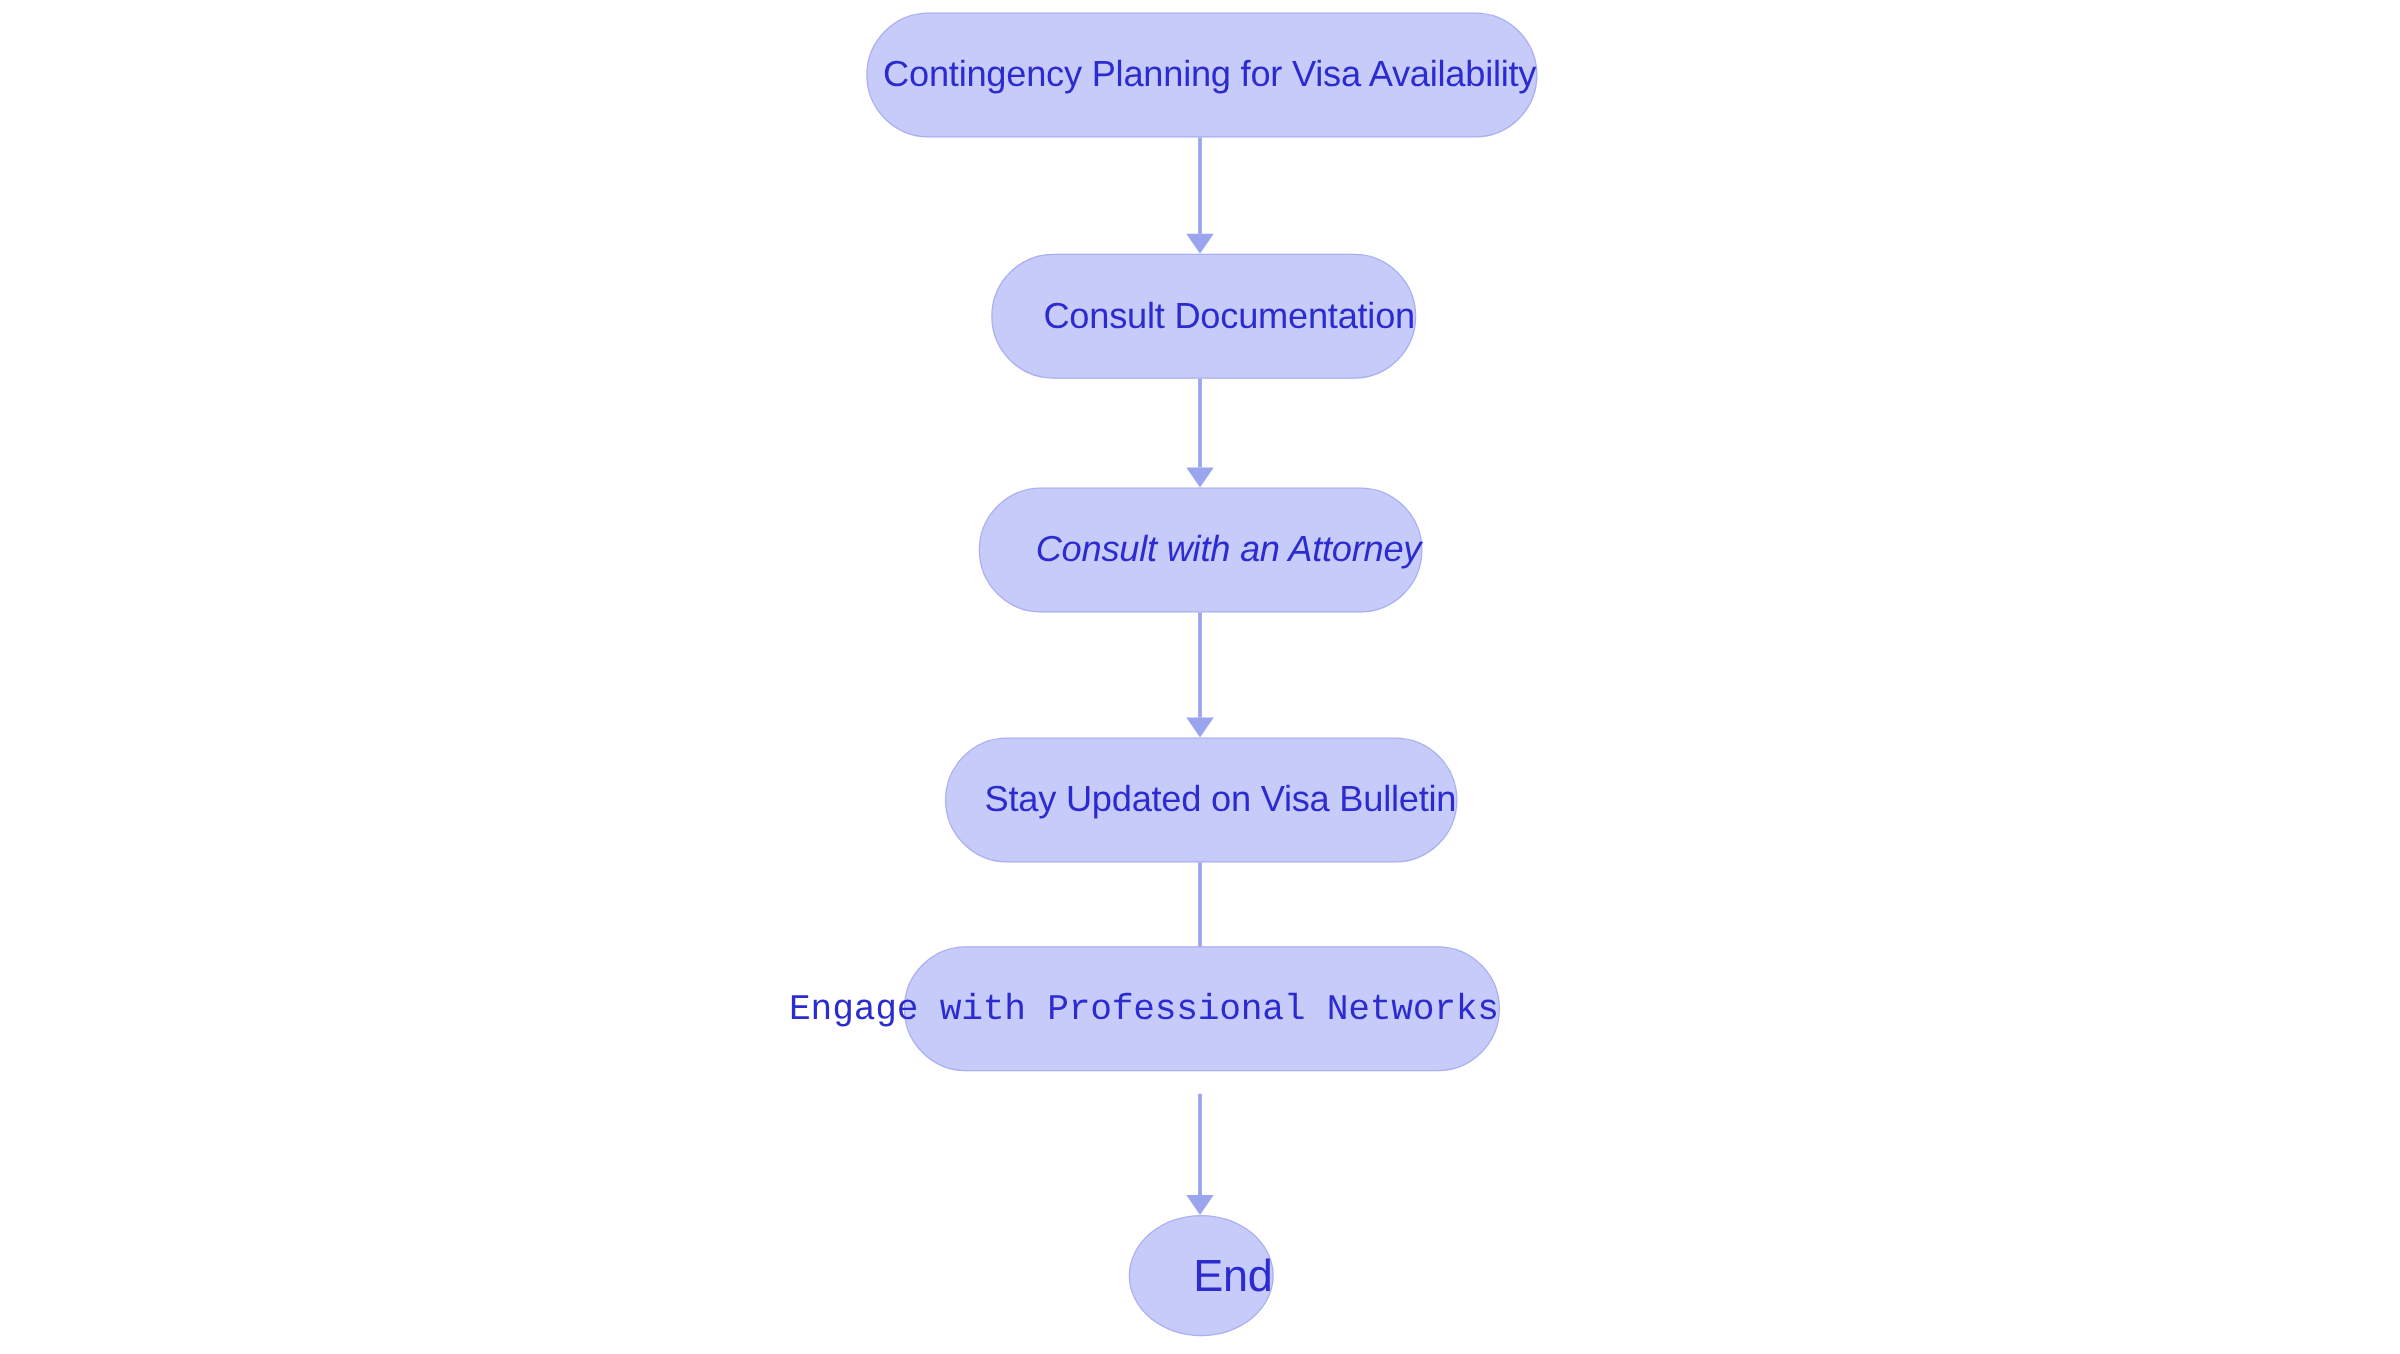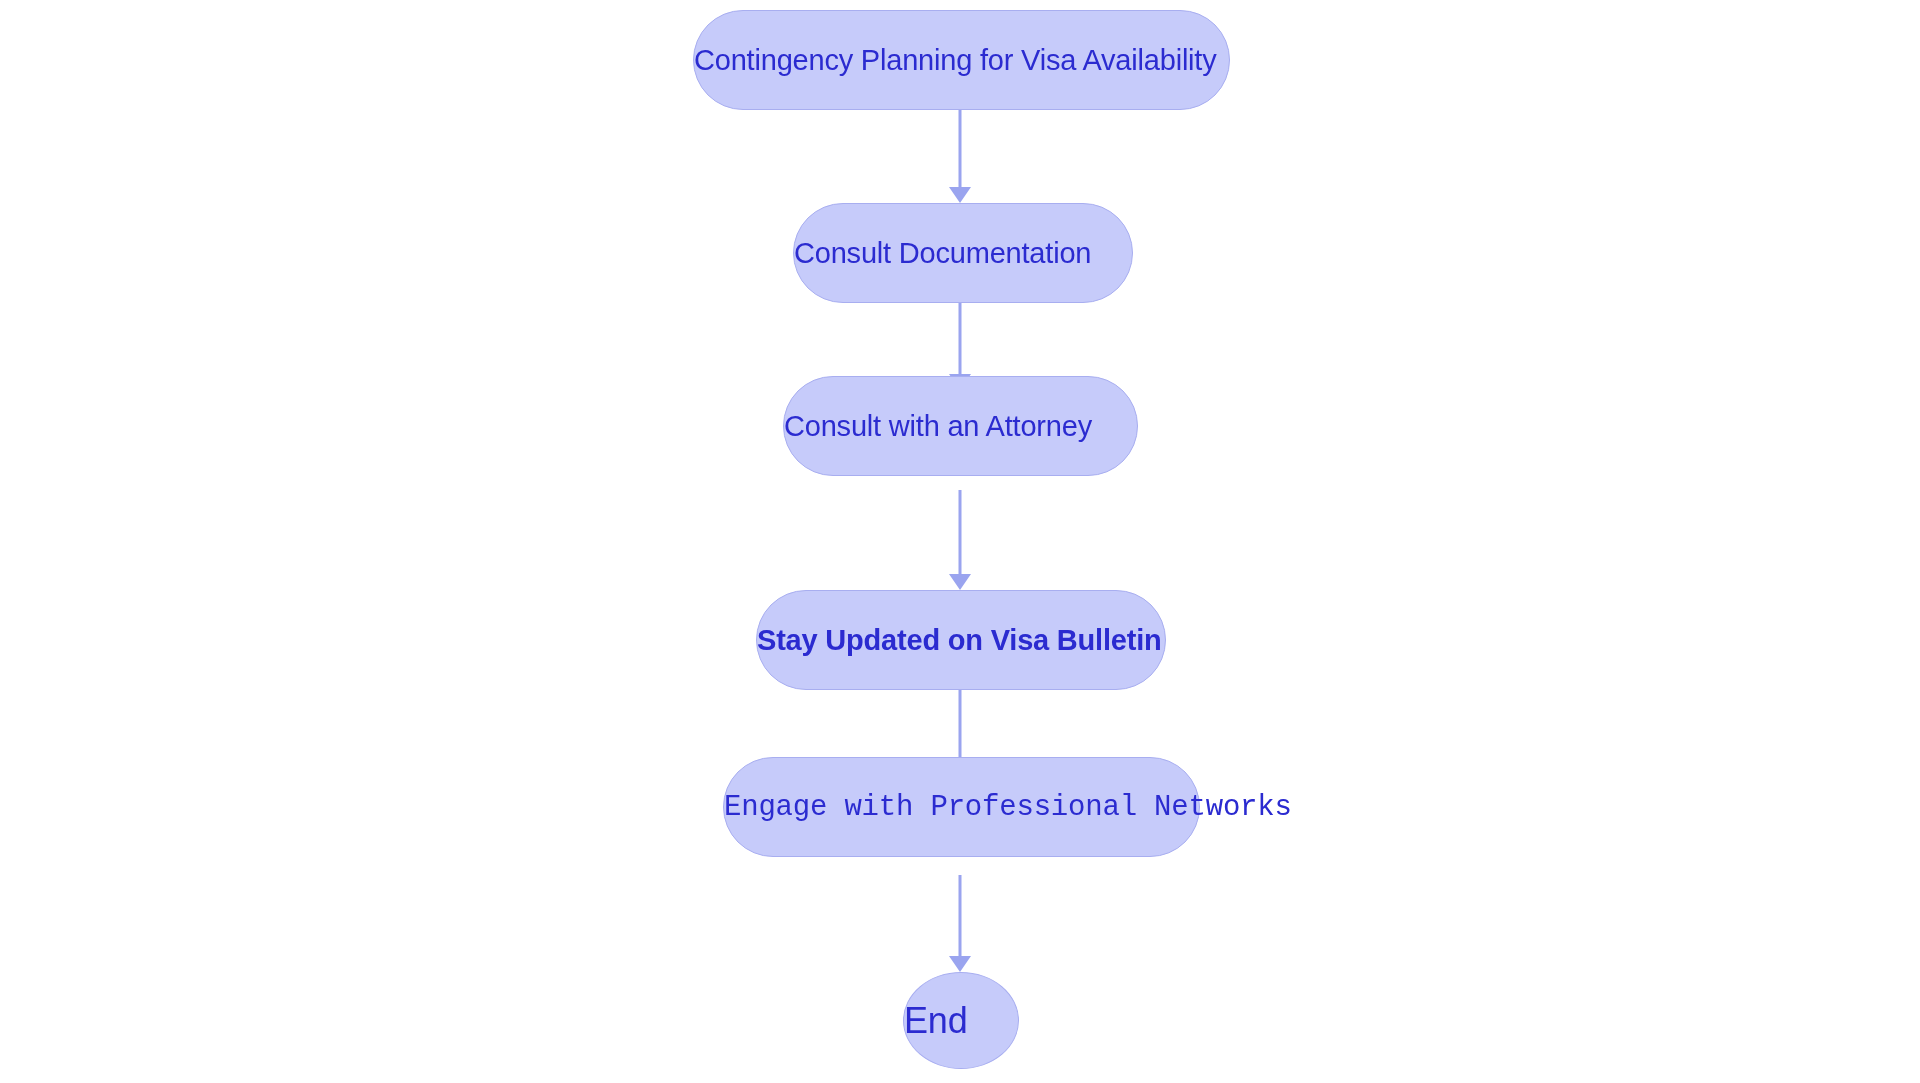--- a/index.html
+++ b/index.html
@@ -21,21 +21,21 @@
     height: 1083px;
     background: #ffffff;
   }
 
   
   .node {
     position: absolute;
     box-sizing: border-box;
     display: flex;
     align-items: center;
-    justify-content: flex-start;
+    justify-content: flex-end;
     background: #c6cbfa;
     border: 1.6px solid #a8aef0;
     color: #2b2bd0;
     text-align: center;
     white-space: nowrap;
     letter-spacing: -0.2px;
     line-height: 1;
   }
   .node.pill {
     height: 100px;
@@ -91,30 +91,30 @@
 
   <div class="node pill" style="left:793px; top:203px; width:340px;">
     <span>Consult Documentation</span>
   </div>
 
   <div class="connector" style="top:303px; height:87px;">
     <div class="stem" style="height:71px;"></div>
     <div class="head" style="top:71px;"></div>
   </div>
 
-  <div class="node pill" style="left:783px; top:376px; width:355px;">
+  <div class="node pill" style="left:783px; top:390px; width:355px;font-style:italic;">
     <span>Consult with an Attorney</span>
   </div>
 
   <div class="connector" style="top:490px; height:100px;">
     <div class="stem" style="height:84px;"></div>
     <div class="head" style="top:84px;"></div>
   </div>
 
-  <div class="node pill" style="left:756px; top:590px; width:410px;font-weight:bold;">
+  <div class="node pill" style="left:756px; top:590px; width:410px;">
     <span>Stay Updated on Visa Bulletin</span>
   </div>
 
   <div class="connector" style="top:690px; height:85px;">
     <div class="stem" style="height:69px;"></div>
     <div class="head" style="top:69px;"></div>
   </div>
 
   <div class="node pill" style="left:723px; top:757px; width:477px;font-family:Liberation Mono, monospace;">
     <span>Engage with Professional Networks</span>

